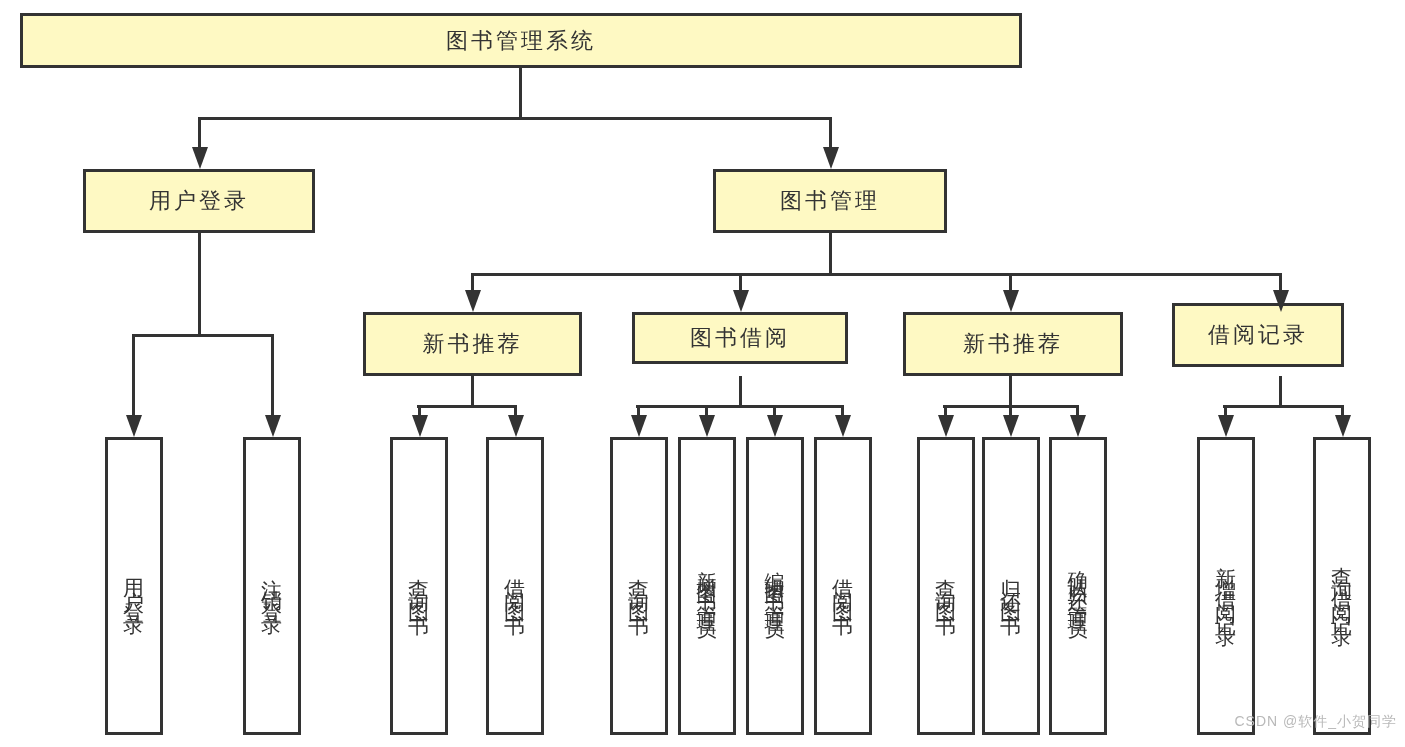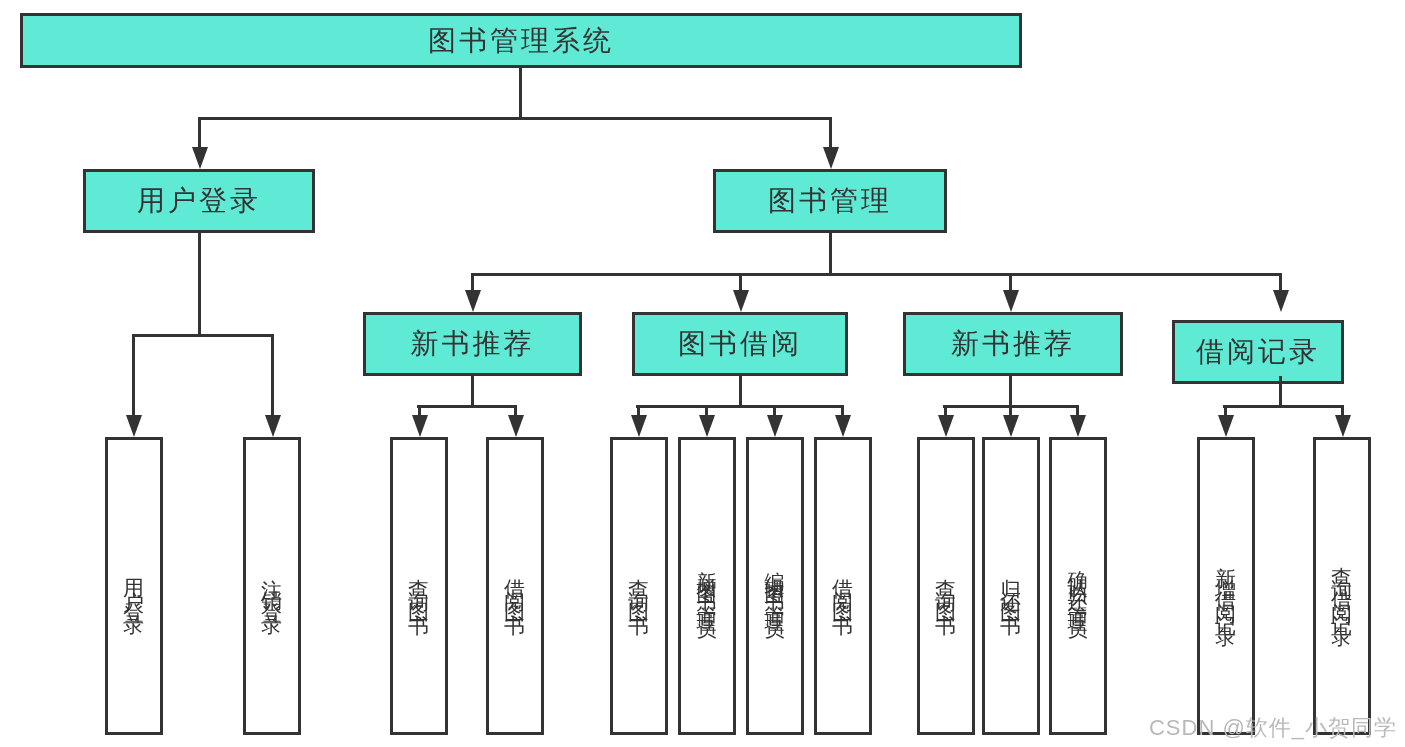--- a/index.html
+++ b/index.html
@@ -18,25 +18,25 @@
     width:1405px;
     height:747px;
     background:var(--bg-color);
     overflow:hidden;
   }
   
   .h-node{
     position:absolute;
     box-sizing:border-box;
     border:3px solid var(--line-color);
-    background:#5eead4;
+    background:#fef9c3;
     display:flex;
     align-items:center;
     justify-content:center;
-    font-size:28px;
+    font-size:22px;
     letter-spacing:3px;
     color:var(--text-color);
     white-space:nowrap;
   }
   
   .v-node{
     position:absolute;
     box-sizing:border-box;
     border:3px solid var(--line-color);
     background:#fff;
@@ -76,44 +76,44 @@
     bottom:-22px;
     width:0;height:0;
     border-left:8px solid transparent;
     border-right:8px solid transparent;
     border-top:22px solid var(--line-color);
   }
   .watermark{
     position:absolute;
     right:8px;
     top:713px;
-    font-size:22px;
+    font-size:14px;
     letter-spacing:1px;
     color:var(--watermark-color);
     white-space:nowrap;
   }
 </style>
 </head>
 <body>
 
 <div class="canvas">
 
   <div class="h-node" style="left:20px;top:13px;width:1002px;height:55px;">图书管理系统</div>
 
   <div class="h-node" style="left:83px;top:169px;width:232px;height:64px;">用户登录</div>
 
   <div class="h-node" style="left:713px;top:169px;width:234px;height:64px;">图书管理</div>
 
   <div class="h-node" style="left:363px;top:312px;width:219px;height:64px;text-align:right;">新书推荐</div>
 
-  <div class="h-node" style="left:632px;top:312px;width:216px;height:64px;">图书借阅</div>
+  <div class="h-node" style="left:632px;top:312px;width:216px;height:52px;">图书借阅</div>
 
   <div class="h-node" style="left:903px;top:312px;width:220px;height:64px;">新书推荐</div>
 
-  <div class="h-node" style="left:1172px;top:320px;width:172px;height:64px;">借阅记录</div>
+  <div class="h-node" style="left:1172px;top:303px;width:172px;height:64px;">借阅记录</div>
 
   <div class="v-node" style="left:105px;">用户登录</div>
 
   <div class="v-node" style="left:243px;">注销登录</div>
 
   <div class="v-node" style="left:390px;">查询图书</div>
 
   <div class="v-node" style="left:486px;">借阅图书</div>
 
   <div class="v-node" style="left:610px;">查询图书</div>

